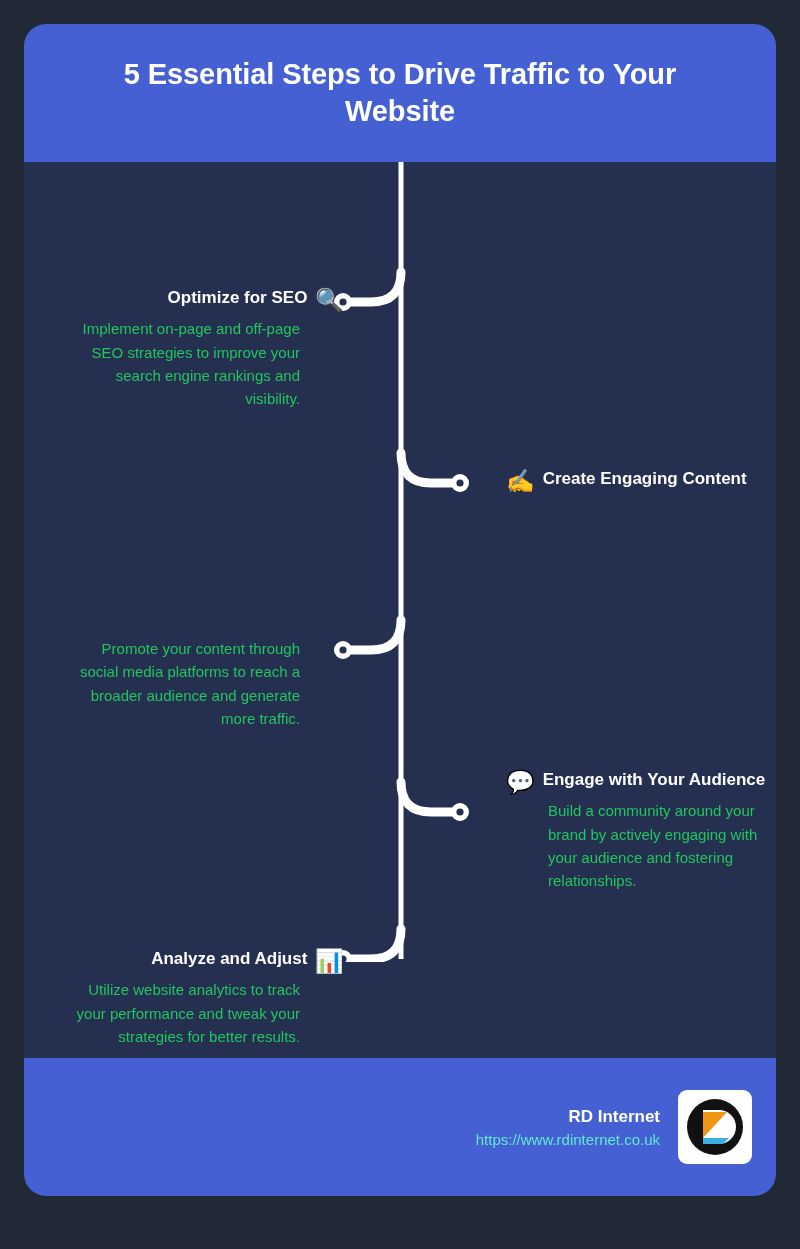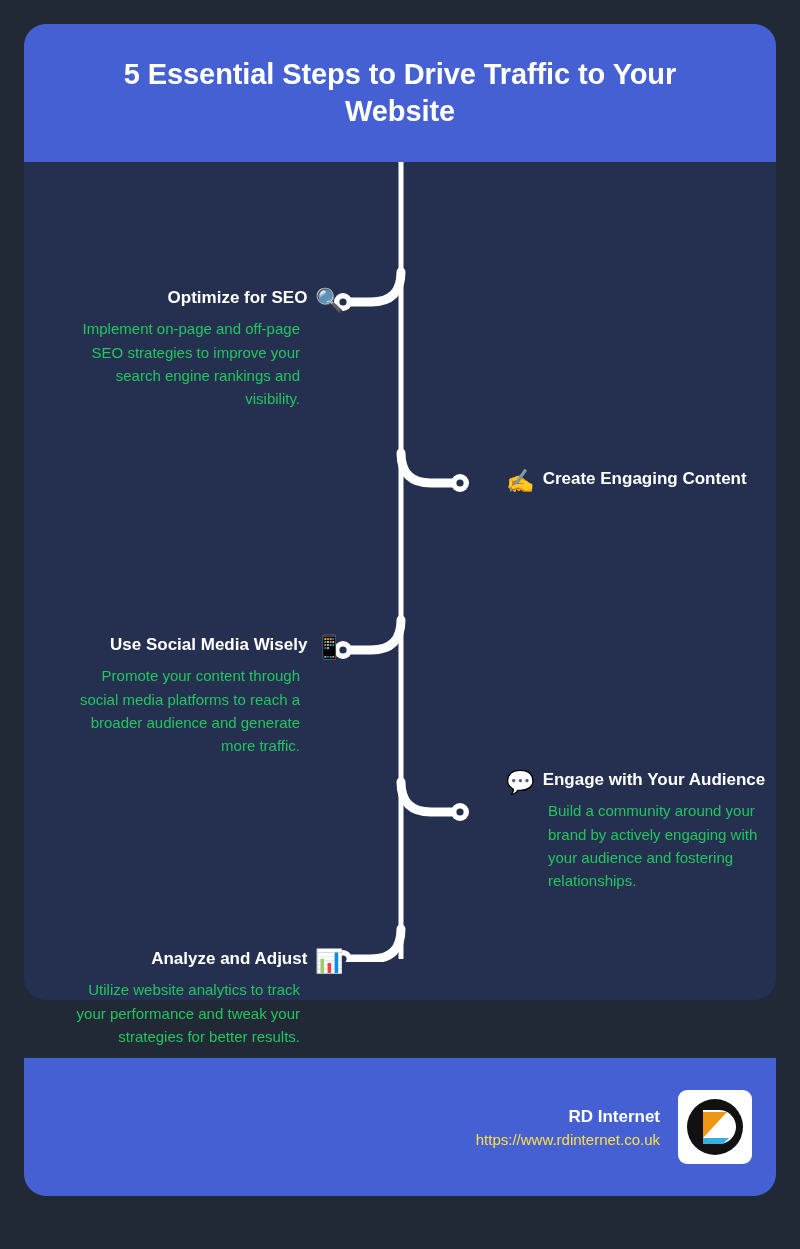--- a/index.html
+++ b/index.html
@@ -4,21 +4,21 @@
 <style>
   * { margin:0; padding:0; box-sizing:border-box; }
   html, body {
     width:800px; height:1249px;
     background:#212936;
     font-family:"Liberation Sans", sans-serif;
     overflow:hidden;
   }
   #infographic {
     position:absolute; left:24px; top:24px;
-    width:752px; height:976px;
+    width:752px; height:1172px;
     background:#253050;
     border-radius:22px;
   }
   
   .header {
     position:absolute; left:0; top:0; width:752px; height:138px;
     background:#4560d2;
     border-radius:22px 22px 0 0;
     display:flex; align-items:center; justify-content:center;
   }
@@ -64,21 +64,21 @@
 
   
   .footer {
     position:absolute; left:0; top:1034px; width:752px; height:138px;
     background:#4560d2; border-radius:0 0 22px 22px;
     display:flex; align-items:center; justify-content:flex-end;
     padding-right:24px; gap:18px;
   }
   .footer-text { text-align:right; }
   .footer-brand { font-size:17px; font-weight:bold; color:#ffffff; }
-  .footer-url { font-size:15px; color:#fde047; margin-top:4px; }
+  .footer-url { font-size:15px; color:#5eead4; margin-top:4px; }
   .footer-logo {
     width:74px; height:74px; background:#ffffff; border-radius:9px;
     display:flex; align-items:center; justify-content:center; flex:0 0 auto;
   }
 </style>
 </head>
 <body>
 
 <div id="infographic">
 
@@ -121,24 +121,20 @@
   </div>
 
   <div class="step step-right" id="step-2">
     <div class="step-head">
       <span class="step-icon">✍️</span>
       <span class="step-title">Create Engaging Content</span>
     </div>
   </div>
 
   <div class="step step-left" id="step-3">
-    <div class="step-head">
-      <span class="step-title">Use Social Media Wisely</span>
-      <span class="step-icon">📱</span>
-    </div>
     <div class="step-desc">Promote your content through social media platforms to reach a broader audience and generate more traffic.</div>
   </div>
 
   <div class="step step-right" id="step-4">
     <div class="step-head">
       <span class="step-icon">💬</span>
       <span class="step-title">Engage with Your Audience</span>
     </div>
     <div class="step-desc">Build a community around your brand by actively engaging with your audience and fostering relationships.</div>
   </div>

